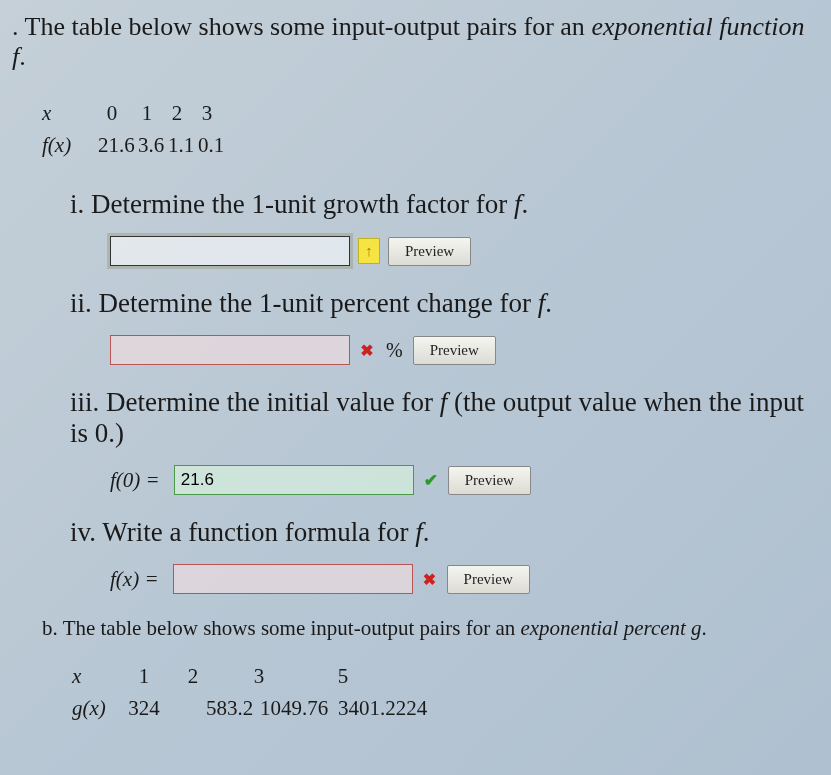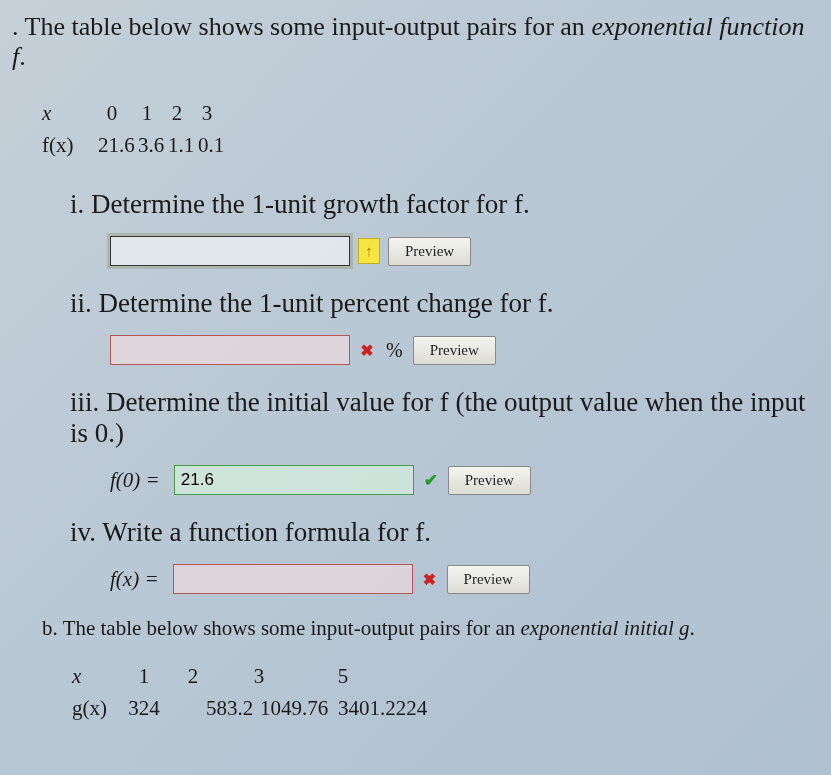--- a/index.html
+++ b/index.html
@@ -32,21 +32,21 @@
       display: flex;
       gap: 0;
       align-items: baseline;
       line-height: 1.5;
     }
     .trow .hcell, .trow .dcell {
       padding-right: 12px;
       text-align: center;
     }
     .var { font-style: italic; font-family: 'Times New Roman', serif; }
-    .fn { font-family: 'Times New Roman', serif; }
+    .fn { font-style: italic; font-family: 'Times New Roman', serif; }
     .question-list {
       margin-left: 62px;
     }
     .q-item {
       margin-bottom: 14px;
     }
     .q-prompt {
       font-size: 27px;
       margin-bottom: 16px;
     }
@@ -210,21 +210,21 @@
         <span class="mark wrong">✖</span>
         <button class="preview-btn">Preview</button>
       </div>
     </div>
 
   </div>
 
   <div class="part-b">
     <div class="intro2">
       <span>b.</span>
-      <span>The table below shows some input-output pairs for an </span><span class="em" style="font-style:italic;">exponential initial g</span><span>.</span>
+      <span>The table below shows some input-output pairs for an </span><span class="em" style="font-style:italic;">exponential percent g</span><span>.</span>
     </div>
     <div class="table-b">
       <div class="trow">
         <span class="hcell var" style="width:56px;text-align:left;">x</span>
         <span class="hcell" style="width:44px;">1</span>
         <span class="hcell" style="width:54px;">2</span>
         <span class="hcell" style="width:78px;">3</span>
         <span class="hcell" style="width:90px;">5</span>
       </div>
       <div class="trow">

